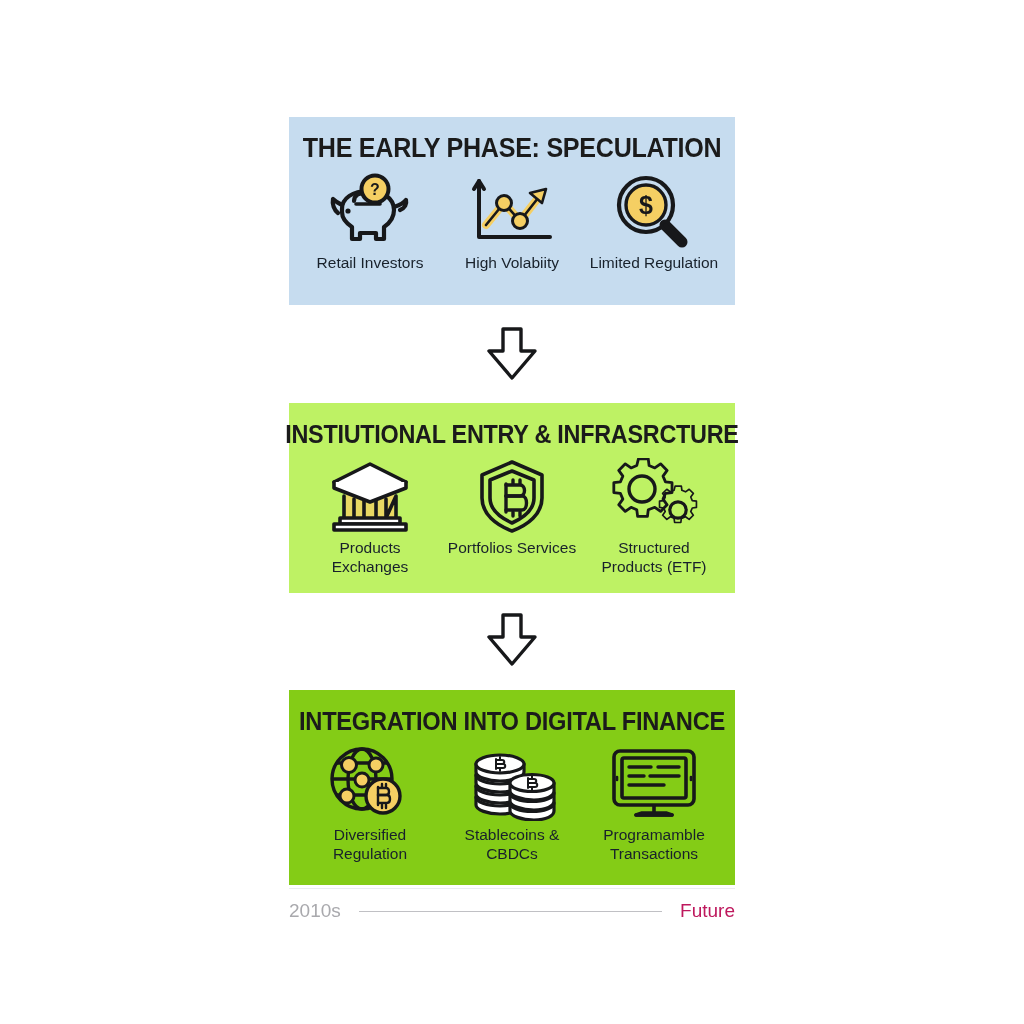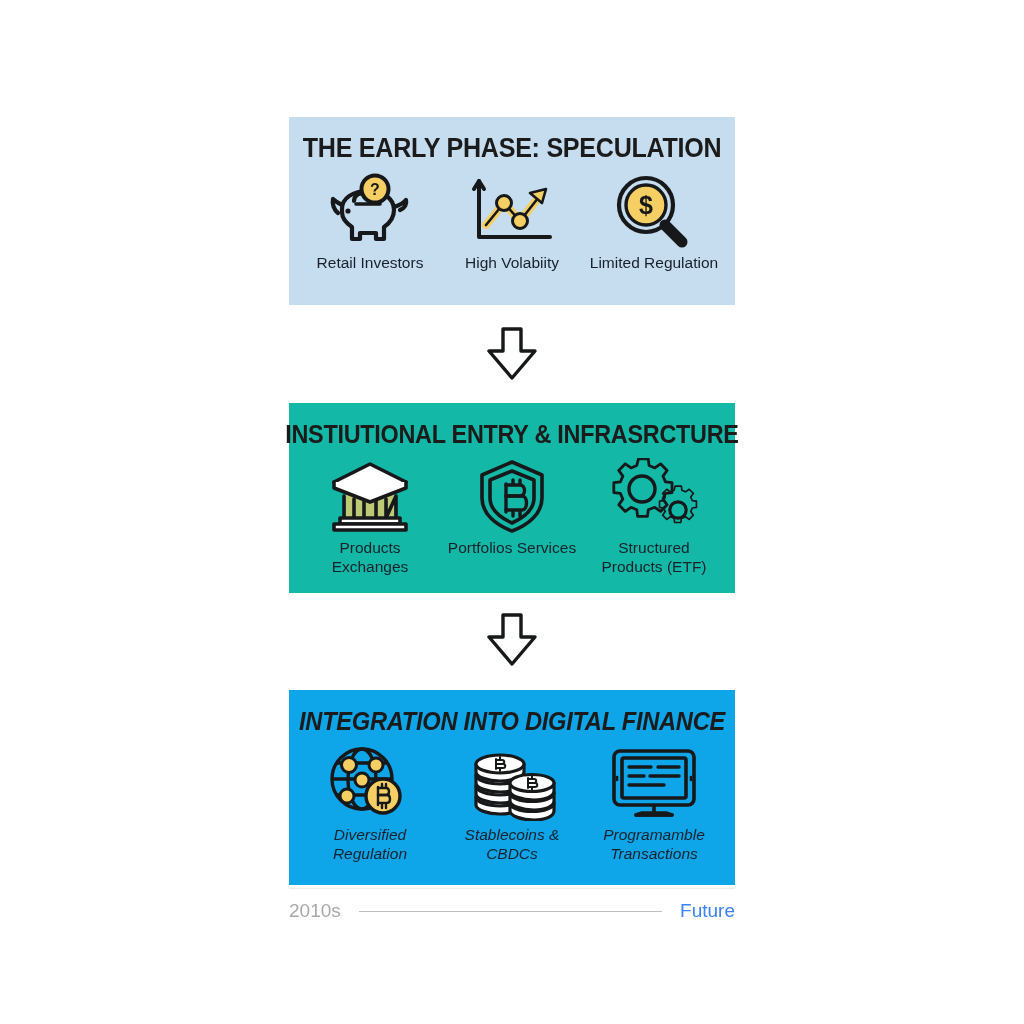--- a/index.html
+++ b/index.html
@@ -196,21 +196,21 @@
 
     </div>
   </div>
 
   <div class="arrow arrow-1">
     <svg width="62" height="62" viewBox="0 0 62 62">
       <path d="M22 6 L40 6 L40 28 L54 28 L31 55 L8 28 L22 28 Z" fill="#ffffff" stroke="#17181a" stroke-width="3.4" stroke-linejoin="round"></path>
     </svg>
   </div>
 
-  <div class="panel panel-2" style="background: #14b8a6;">
+  <div class="panel panel-2" style="background: #bef264;">
     <div class="panel-title">INSTIUTIONAL ENTRY &amp; INFRASRCTURE</div>
     <div class="items">
 
       <div class="item">
         <div class="icon-wrap">
           <svg width="100" height="76" viewBox="0 0 100 76">
             <rect x="26" y="26" width="48" height="34" fill="#f5cf63" opacity="0.75"></rect>
             <g fill="none" stroke="#17181a" stroke-width="3.6" stroke-linejoin="round" stroke-linecap="round">
               <path d="M50 6 L86 24 L50 38 L14 24 Z" fill="#ffffff"></path>
               <path d="M14 24 L14 30 L50 44 L86 30 L86 24" fill="#ffffff"></path>
@@ -269,21 +269,21 @@
 
     </div>
   </div>
 
   <div class="arrow arrow-2">
     <svg width="62" height="62" viewBox="0 0 62 62">
       <path d="M22 6 L40 6 L40 28 L54 28 L31 55 L8 28 L22 28 Z" fill="#ffffff" stroke="#17181a" stroke-width="3.4" stroke-linejoin="round"></path>
     </svg>
   </div>
 
-  <div class="panel panel-3" style="background: #0ea5e9; font-style: italic;">
+  <div class="panel panel-3" style="background: #84cc16;">
     <div class="panel-title">INTEGRATION INTO DIGITAL FINANCE</div>
     <div class="items">
 
       <div class="item">
         <div class="icon-wrap">
           <svg width="100" height="76" viewBox="0 0 100 76">
             <g fill="none" stroke="#17181a" stroke-width="3.4">
               <circle cx="42" cy="34" r="30"></circle>
               <ellipse cx="42" cy="34" rx="14" ry="30"></ellipse>
               <path d="M12 34 L72 34"></path>
@@ -368,16 +368,16 @@
         <div class="item-label">Programamble Transactions</div>
       </div>
 
     </div>
   </div>
 
   <div class="top-rule"></div>
   <div class="timeline">
     <span class="timeline-label" style="color: rgb(169, 169, 173);">2010s</span>
     <span class="timeline-line" style="background: rgb(192, 192, 196);"></span>
-    <span class="timeline-label" style="color: #3b82f6;">Future</span>
+    <span class="timeline-label" style="color: #be185d;">Future</span>
   </div>
 
 </div>
 
 </body></html>

